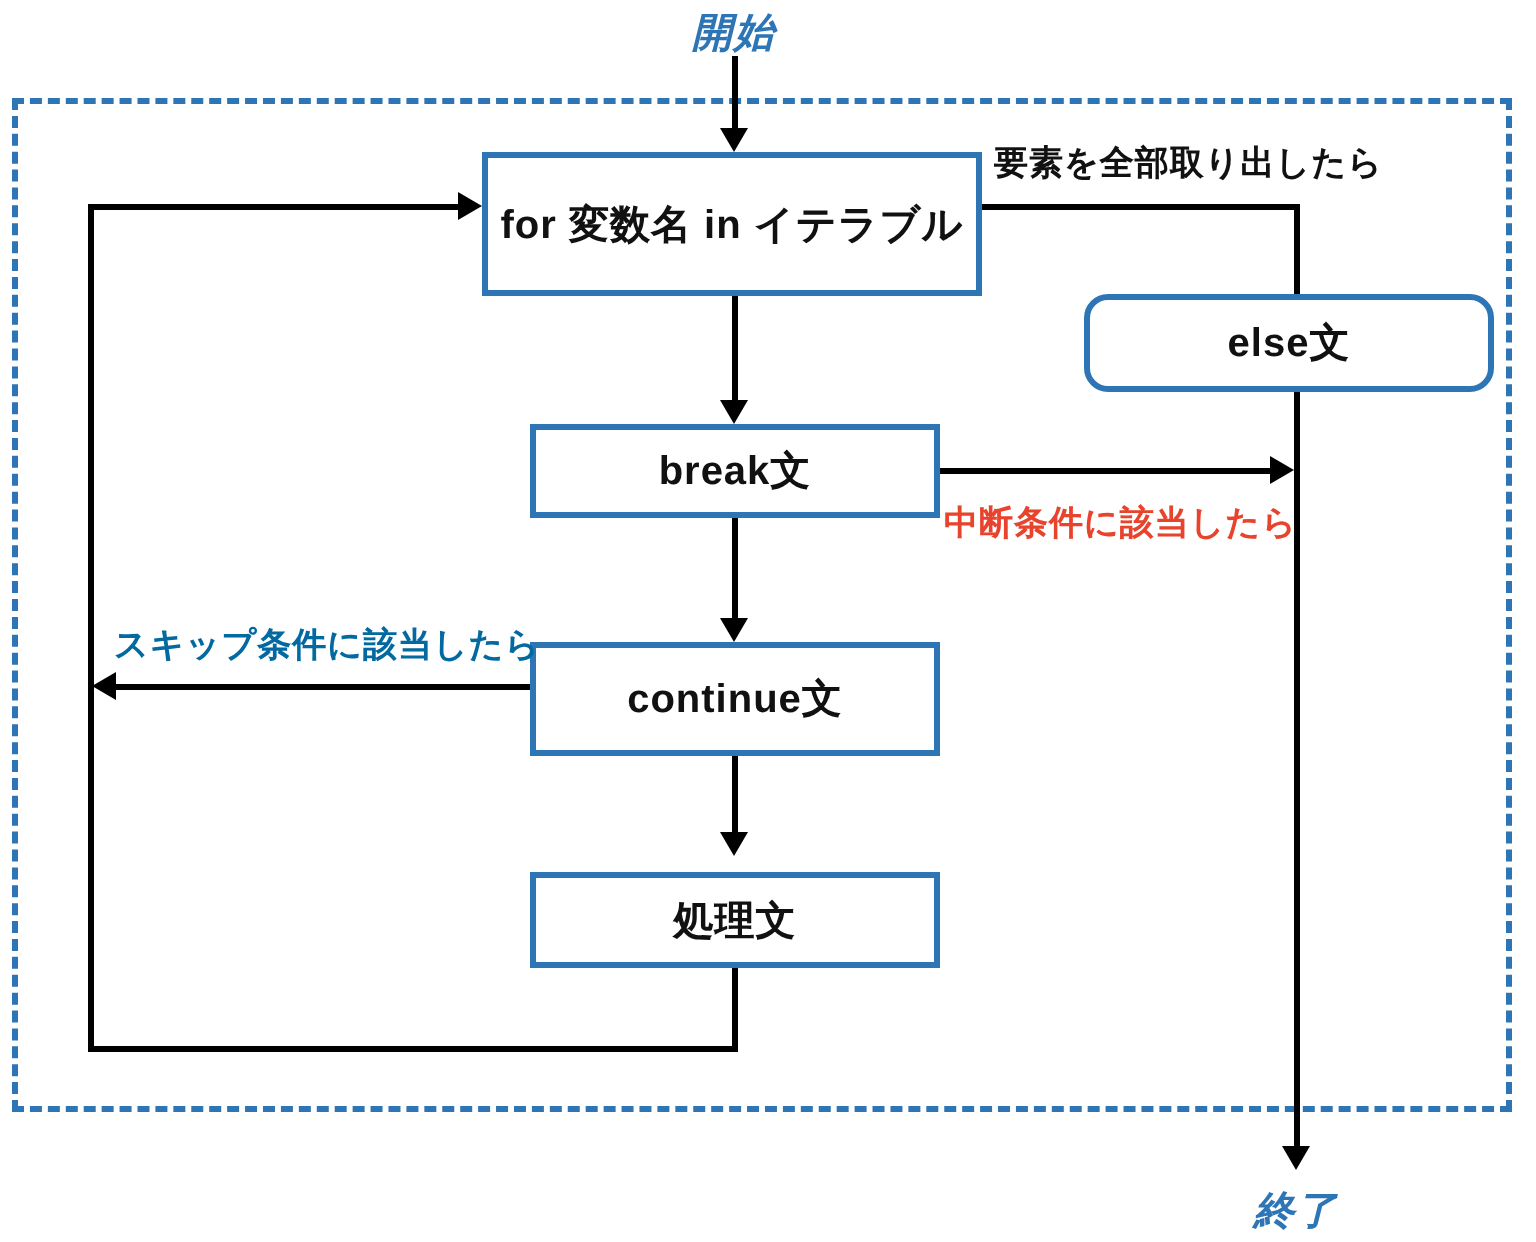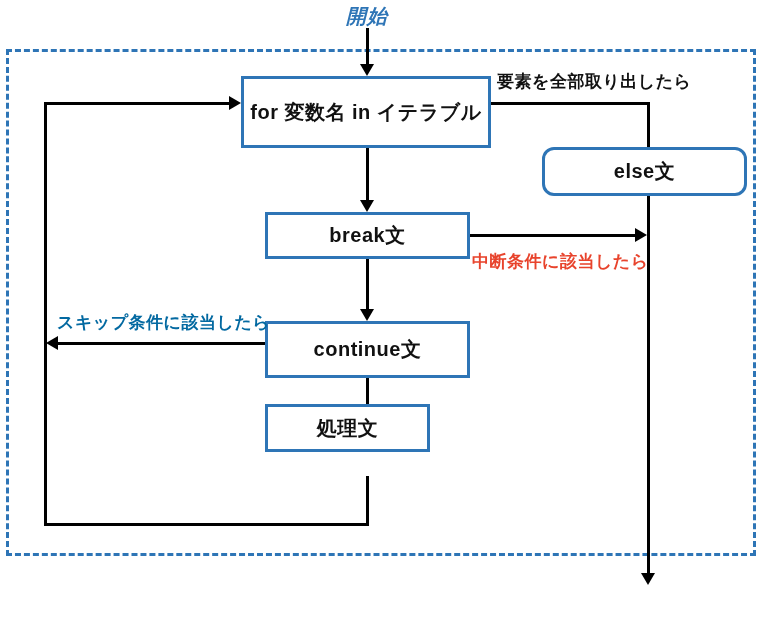--- a/index.html
+++ b/index.html
@@ -41,21 +41,21 @@
   .node {
     position: absolute; background: #ffffff; border: 3px solid #2E75B6;
     display: flex; align-items: center; justify-content: center;
     font-size: 20px; font-weight: bold; color: #111111; z-index: 2;
     letter-spacing: 0.5px; white-space: nowrap;
   }
   .node-for      { left: 241px; top:  76px; width: 250px; height: 72px; }
   .node-else     { left: 542px; top: 147px; width: 205px; height: 49px; border-radius: 12px; }
   .node-break    { left: 265px; top: 212px; width: 205px; height: 47px; }
   .node-continue { left: 265px; top: 321px; width: 205px; height: 57px; }
-  .node-process  { left: 265px; top: 404px; width: 165px; height: 48px; }
+  .node-process  { left: 265px; top: 436px; width: 205px; height: 48px; }
   
   .terminal {
     position: absolute; width: 90px; text-align: center;
     font-size: 20px; font-weight: bold; color: #2E75B6; z-index: 3;
     letter-spacing: 1px; white-space: nowrap; font-style: italic;
   }
   .terminal-start { left: 322px; top: 3px; }
   .terminal-end   { left: 603px; top: 592px; }
   
   .edge-label {
@@ -115,14 +115,15 @@
     <span>continue文</span>
   </div>
   <div class="node node-process">
     <span>処理文</span>
   </div>
 
   <div class="edge-label label-break-condition">中断条件に該当したら</div>
   <div class="edge-label label-exhausted">要素を全部取り出したら</div>
   <div class="edge-label label-skip-condition">スキップ条件に該当したら</div>
 
+  <div class="terminal terminal-end">終了</div>
 
 </div>
 
 </body></html>

